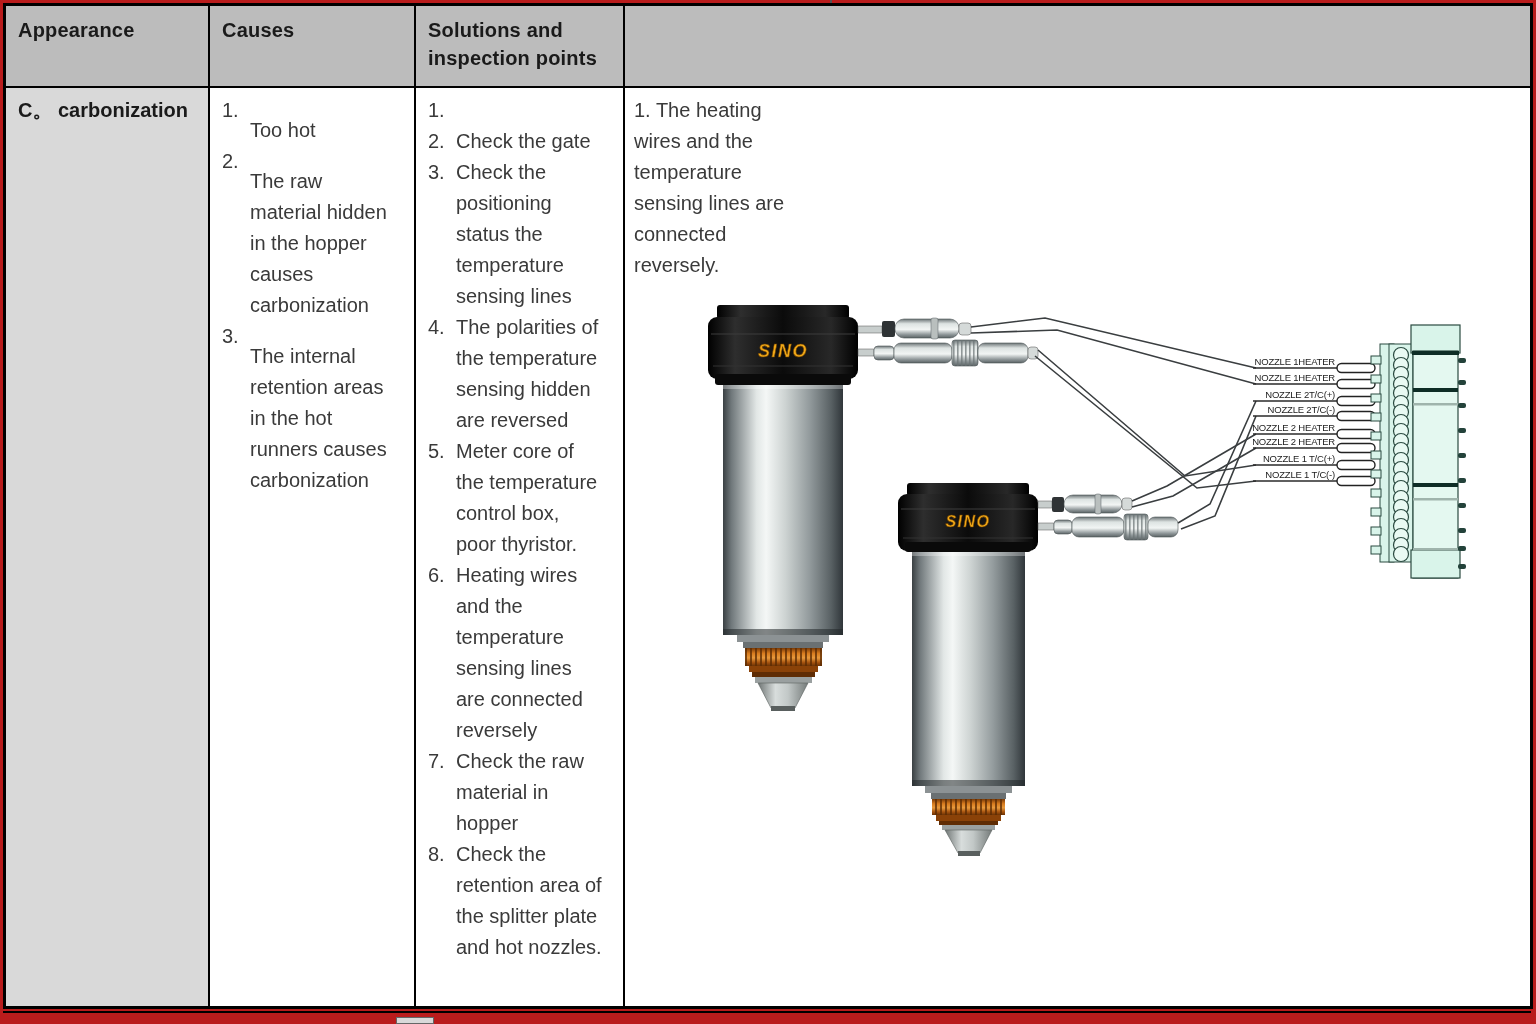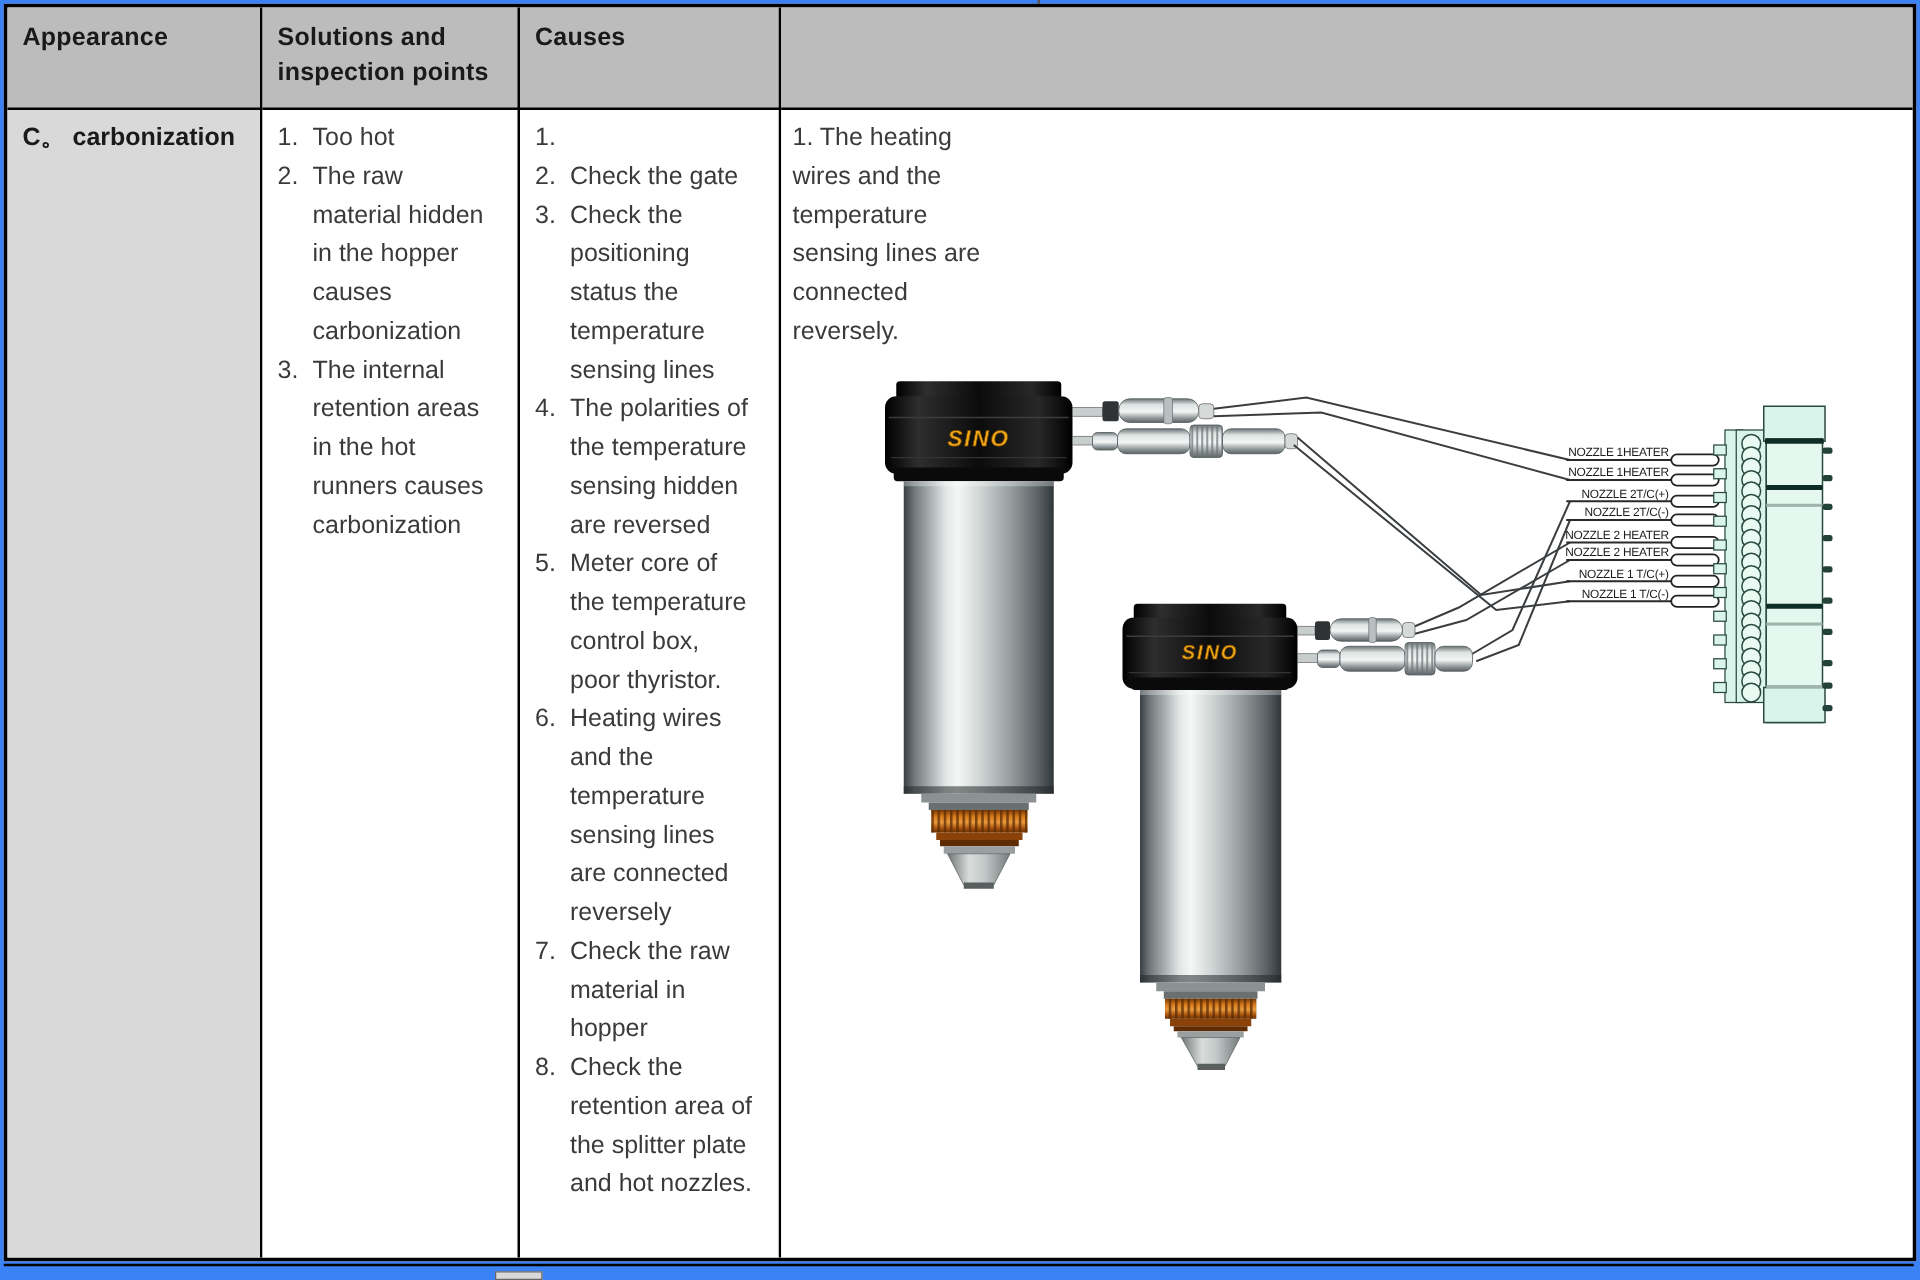--- a/index.html
+++ b/index.html
@@ -1,35 +1,35 @@
 <!DOCTYPE html>
 <html><head>
 <meta charset="utf-8">
 <style>
   html,body{margin:0;padding:0;background:#fff;}
-  #stage{position:relative;width:1536px;height:1024px;background:#3b82f6;overflow:hidden;
+  #stage{position:relative;width:1536px;height:1024px;background:#b91c1c;overflow:hidden;
          font-family:"Liberation Sans",sans-serif;color:#353535;}
   
   .doc-table{position:absolute;left:3px;top:3px;width:1524px;height:1000px;
              border:3px solid #000;display:grid;
              grid-template-columns:204px 206px 209px 1fr;
              grid-template-rows:82px 1fr;background:#fff;}
   .cell{box-sizing:border-box;overflow:hidden;}
   .hcell{background:#bcbcbc;border-bottom:2px solid #000;border-right:2px solid #000;
          font-size:20px;line-height:28px;font-weight:600;color:#1a1a1a;
          padding:10px 10px 0 12px;letter-spacing:.2px;}
   .hcell.last{border-right:none;}
   .bcell{background:#fff;border-right:2px solid #000;padding:7px 8px 16px 12px;}
   .bcell.last{border-right:none;position:relative;padding:0;}
   .appearance{background:#d9d9d9;font-weight:700;font-size:20px;line-height:30px;color:#1a1a1a;}
   
   .li{display:flex;align-items:flex-start;font-size:20px;line-height:31px;color:#3a3a3a;}
   .li .num{flex:0 0 28px;}
   .li .txt{flex:0 1 auto;}
-  .causes .txt{max-width:142px;}
+  .causes .txt{max-width:142px;margin-top:20px;}
   .solutions .txt{max-width:146px;}
   
   .note{position:absolute;left:9px;top:7px;width:155px;
         font-size:20px;line-height:31px;color:#3a3a3a;}
   .diagram{position:absolute;left:0;top:0;}
   
   .artifact-top{position:absolute;left:830px;top:0;width:2px;height:4px;background:#555;}
   .artifact-bottom{position:absolute;left:396px;top:1017px;width:38px;height:7px;
                    background:#d9d9d9;border:1px solid #666;box-sizing:border-box;}
   .bottom-rule{position:absolute;left:3px;top:1011px;width:1528px;height:2px;background:#000;}
@@ -40,22 +40,22 @@
 </style>
 </head>
 <body>
 
 <div id="stage">
   <div class="artifact-top"></div>
 
   <div class="doc-table">
 
     <div class="cell hcell">Appearance</div>
+    <div class="cell hcell">Causes</div>
     <div class="cell hcell">Solutions and inspection points</div>
-    <div class="cell hcell">Causes</div>
     <div class="cell hcell last"></div>
 
     <div class="cell bcell appearance">C。 carbonization</div>
 
     <div class="cell bcell causes">
       <div class="li">
         <span class="num">1.</span>
         <span class="txt">Too hot</span>
         </div>
       <div class="li">

